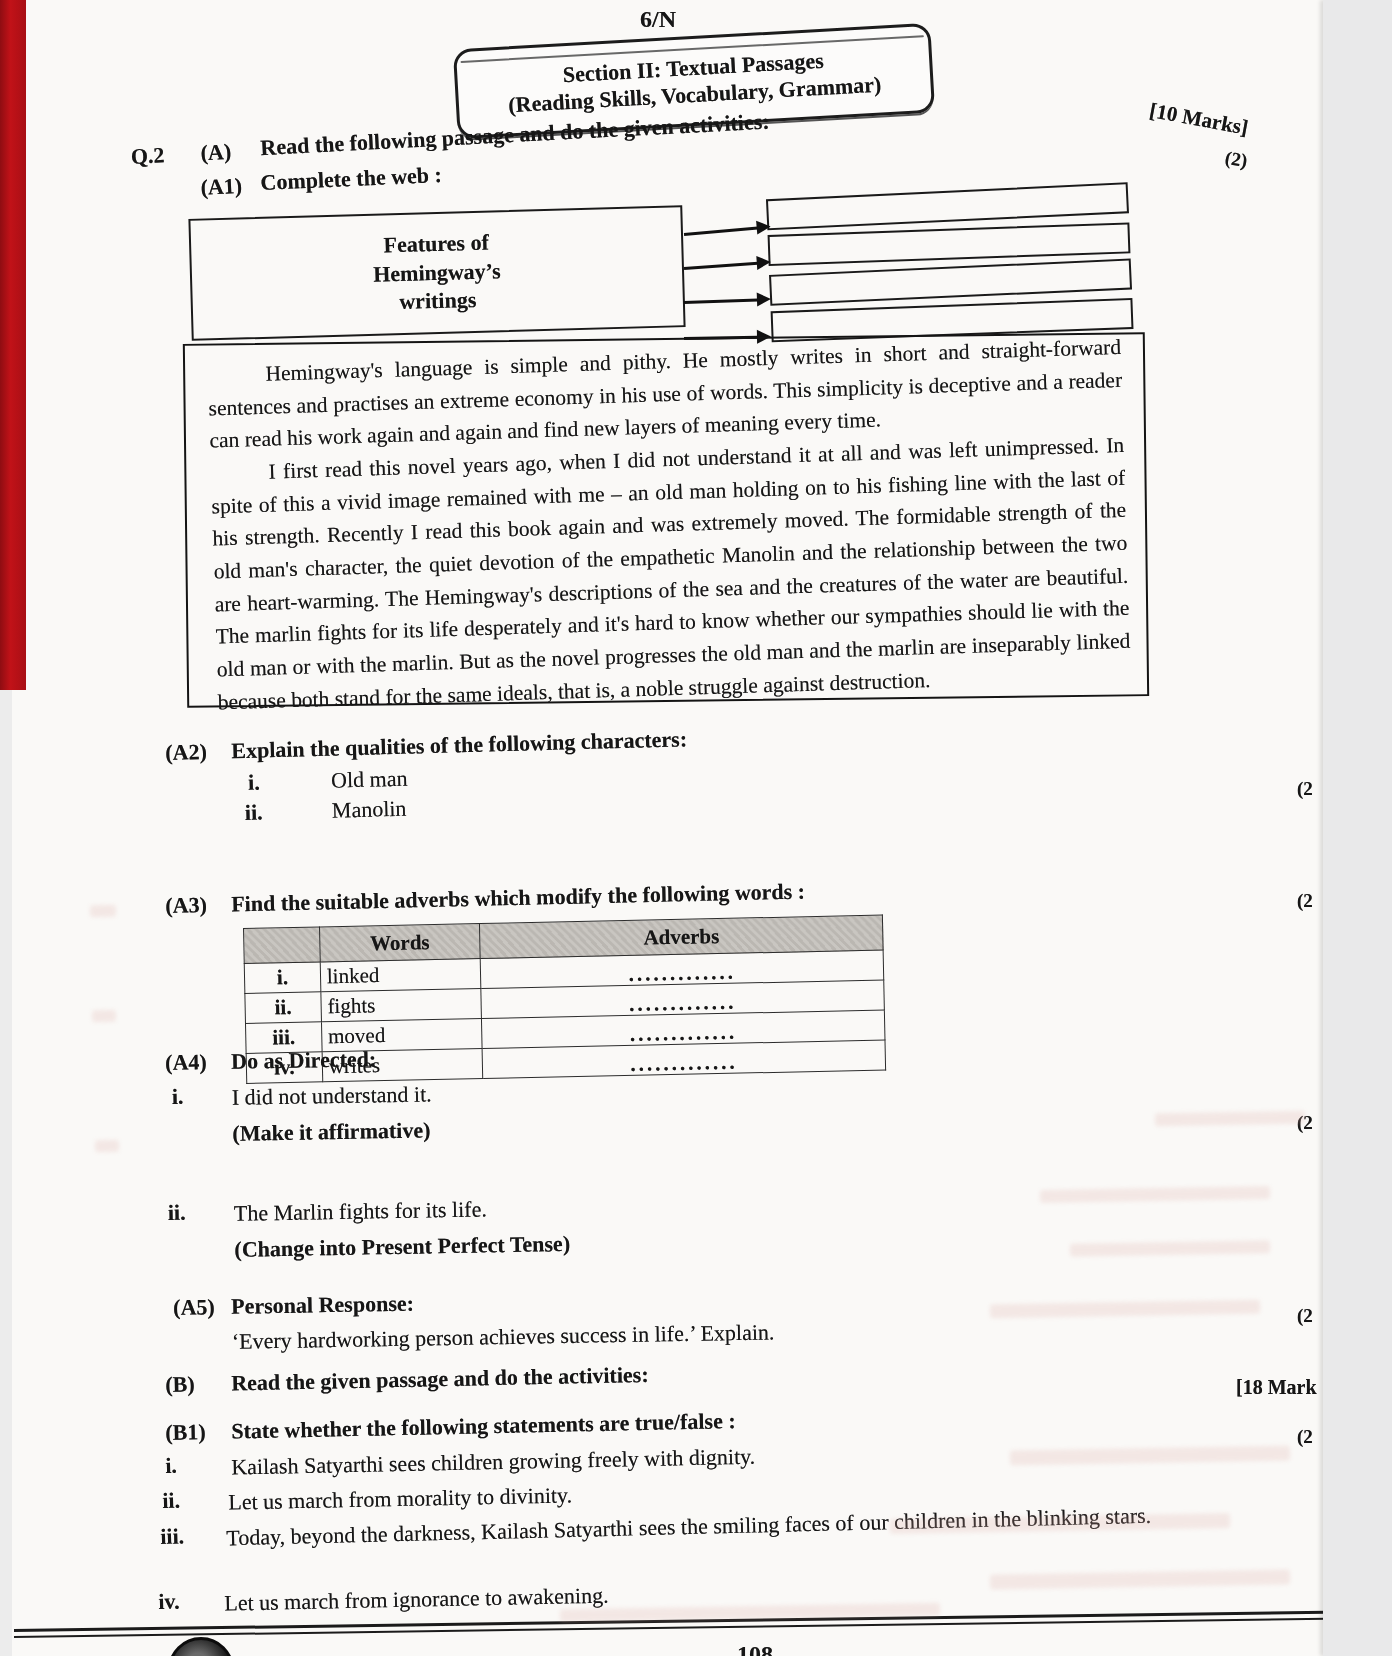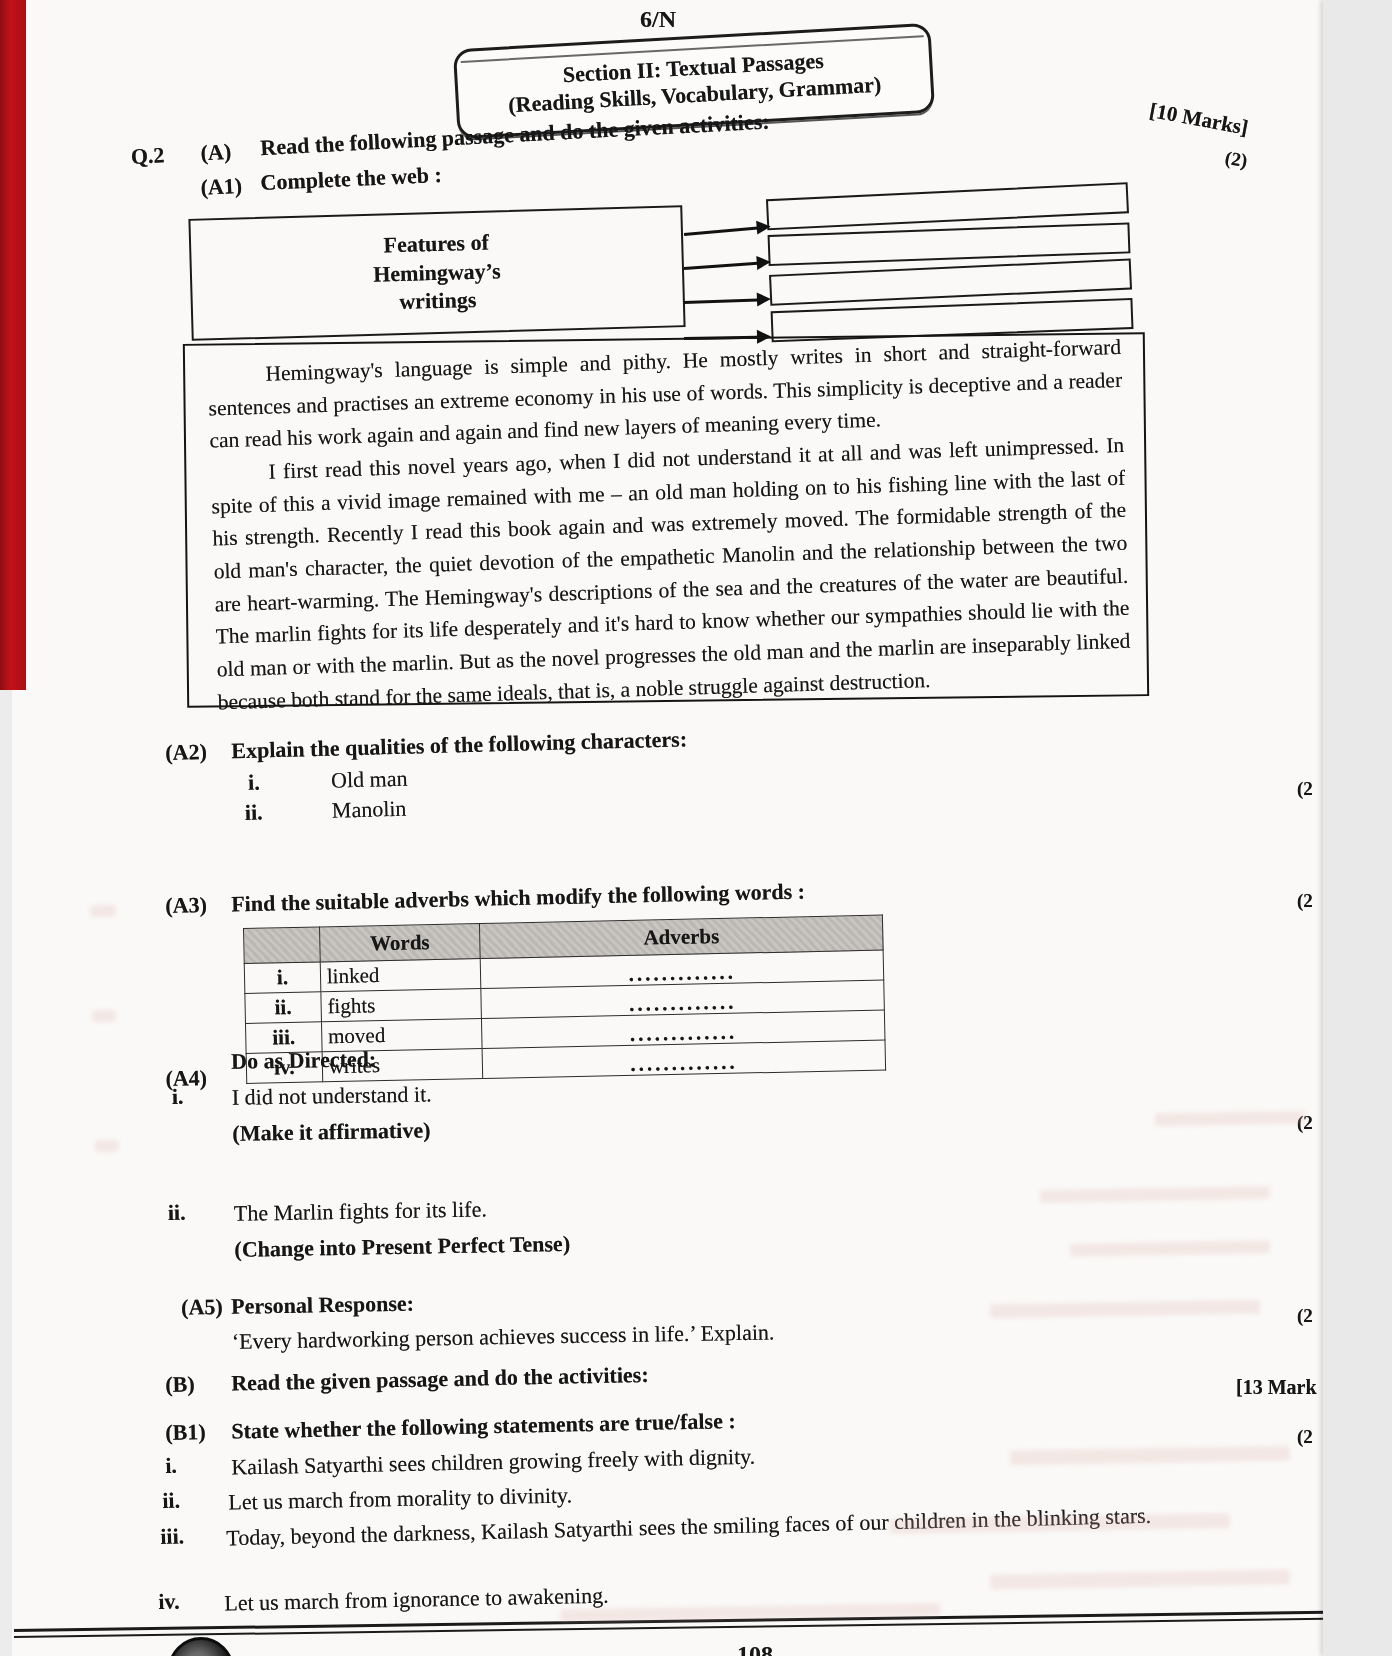--- a/index.html
+++ b/index.html
@@ -172,43 +172,43 @@
         <td class="numcol">iv.</td>
         <td class="wordcol">writes</td>
         <td class="dotcol">.............</td>
       </tr>
     </tbody>
       </table>
   </div>
   <div class="abs mark ink" style="left:1297px;top:890px;">(2</div>
 
   <div class="abs q-row rot ink" style="left:165px;top:1050px;width:900px;height:240px;transform:rotate(-1deg);">
-    <span class="b qtext" style="left:0;top:16px;">(A4)</span>
+    <span class="b qtext" style="left:0;top:0;">(A4)</span>
     <span class="b qtext" style="left:66px;top:0;">Do as Directed:</span>
     <span class="b qtext" style="left:6px;top:34px;">i.</span>
     <span class="qtext" style="left:66px;top:36px;">I did not understand it.</span>
     <span class="b qtext" style="left:66px;top:72px;">(Make it affirmative)</span>
     <span class="b qtext" style="left:0;top:150px;">ii.</span>
     <span class="qtext" style="left:66px;top:152px;">The Marlin fights for its life.</span>
     <span class="b qtext" style="left:66px;top:188px;">(Change into Present Perfect Tense)</span>
   </div>
   <div class="abs mark ink" style="left:1297px;top:1112px;">(2</div>
 
   <div class="abs q-row rot ink" style="left:165px;top:1295px;width:1000px;height:80px;transform:rotate(-1deg);">
-    <span class="b qtext" style="left:16px;top:0;">(A5)</span>
+    <span class="b qtext" style="left:8px;top:0;">(A5)</span>
     <span class="b qtext" style="left:66px;top:0;">Personal Response:</span>
     <span class="qtext" style="left:66px;top:35px;">‘Every hardworking person achieves success in life.’ Explain.</span>
   </div>
   <div class="abs mark ink" style="left:1297px;top:1305px;">(2</div>
 
   <div class="abs q-row rot ink" style="left:165px;top:1372px;width:900px;height:34px;transform:rotate(-1.2deg);">
     <span class="b qtext" style="left:0;top:0;">(B)</span>
     <span class="b qtext" style="left:66px;top:0;">Read the given passage and do the activities:</span>
   </div>
-  <div class="abs mark ink" style="left:1236px;top:1376px;font-size:20px;">[13 Mark</div>
+  <div class="abs mark ink" style="left:1236px;top:1376px;font-size:20px;">[18 Mark</div>
 
   <div class="abs q-row rot ink" style="left:165px;top:1420px;width:1060px;height:220px;transform:rotate(-1.2deg);">
     <span class="b qtext" style="left:0;top:0;">(B1)</span>
     <span class="b qtext" style="left:66px;top:0;">State whether the following statements are true/false :</span>
   </div>
   <div class="item-row rot" style="left:165px;top:1453px;width:1080px;transform:rotate(-1.2deg);">
     <span class="item-num ink">i.</span>
     <span class="item-text ink">Kailash Satyarthi sees children growing freely with dignity.</span>
   </div>
   <div class="item-row rot" style="left:162px;top:1488px;width:1080px;transform:rotate(-1.2deg);">

